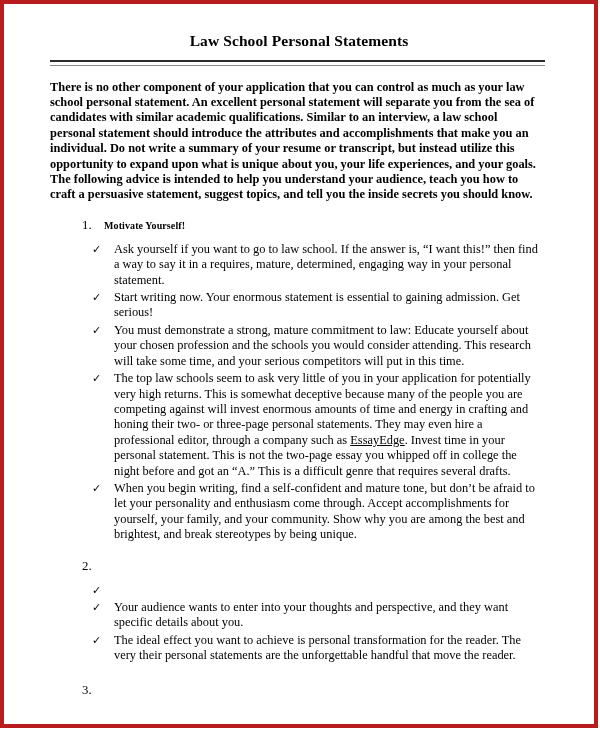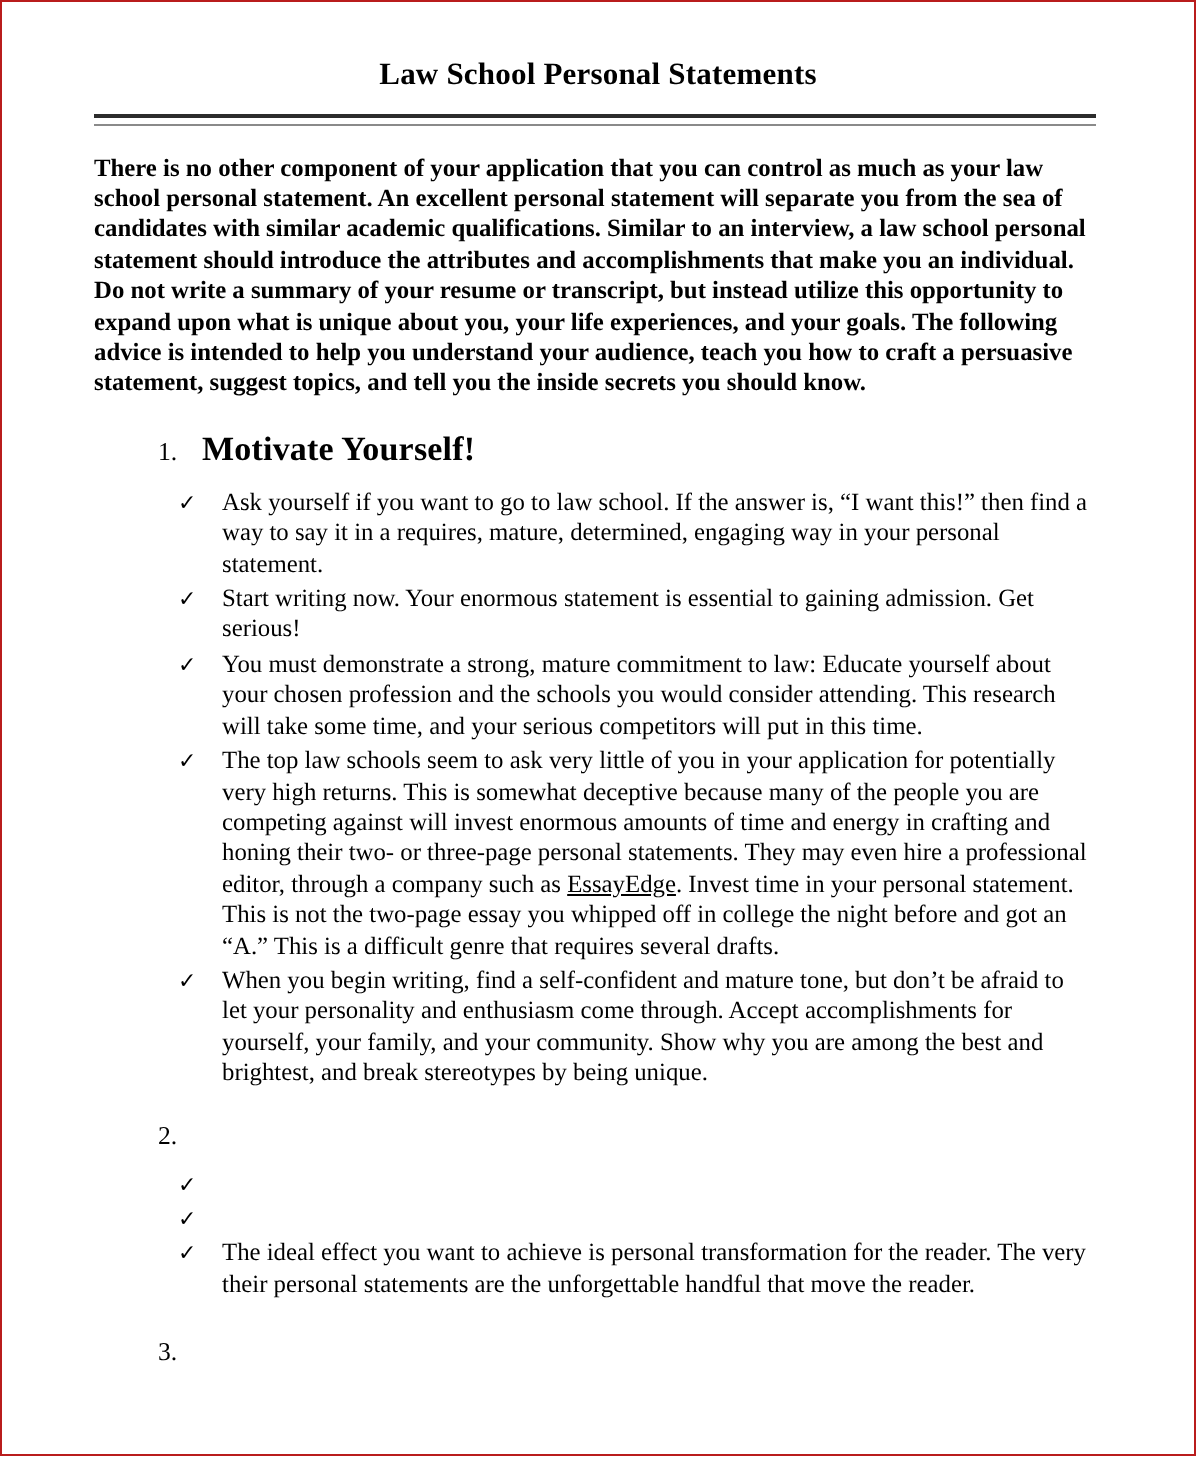--- a/index.html
+++ b/index.html
@@ -6,21 +6,21 @@
   body{
     width:600px;height:730px;
     background:#ffffff;
     font-family:"Liberation Serif","DejaVu Serif",serif;
     color:#000;
     overflow:hidden;
   }
   .page{
     position:relative;
     width:598px;height:728px;
-    border:1px solid #b91c1c;
+    border:4px solid #b91c1c;
     background:#fff;
     box-sizing:border-box;
   }
   .doc-title{
     text-align:center;
     font-size:15.5px;
     font-weight:bold;
     letter-spacing:.1px;
     margin:28px 0 0 0;
     padding:0 46px;
@@ -53,21 +53,21 @@
     align-items:baseline;
     padding-left:32px;
   }
   .section-num{
     width:22px;
     flex:0 0 22px;
     font-size:12.8px;
     font-weight:normal;
   }
   .section-title{
-    font-size:17px;
+    font-size:10px;
     font-weight:bold;
     letter-spacing:.1px;
   }
   ul.checks{
     list-style:none;
     margin:9px 0 0 0;
     padding:0;
   }
   ul.checks li{
     display:flex;
@@ -141,20 +141,21 @@
       <li class="section sec2-gap">
         <div class="section-head">
           <span class="section-num">2.</span>
         </div>
         <ul class="checks">
           <li>
             <span class="check-mark">✓</span>
           </li>
           <li>
             <span class="check-mark">✓</span>
+            <span class="check-text">Your audience wants to enter into your thoughts and perspective, and they want specific details about you.</span>
           </li>
           <li>
             <span class="check-mark">✓</span>
             <span class="check-text">The ideal effect you want to achieve is personal transformation for the reader. The very their personal statements are the unforgettable handful that move the reader.</span>
           </li>
         </ul>
       </li>
 
       <li class="section sec3-gap">
         <div class="section-head">

